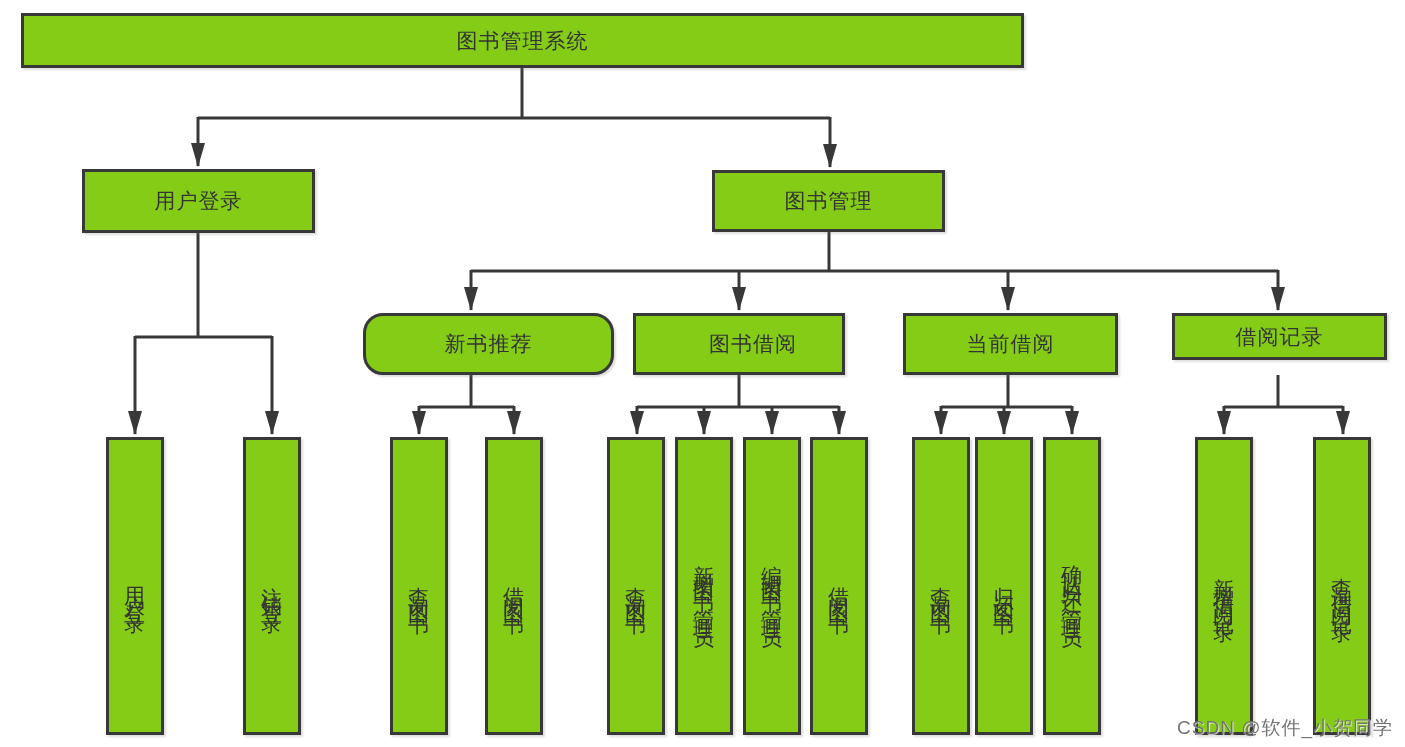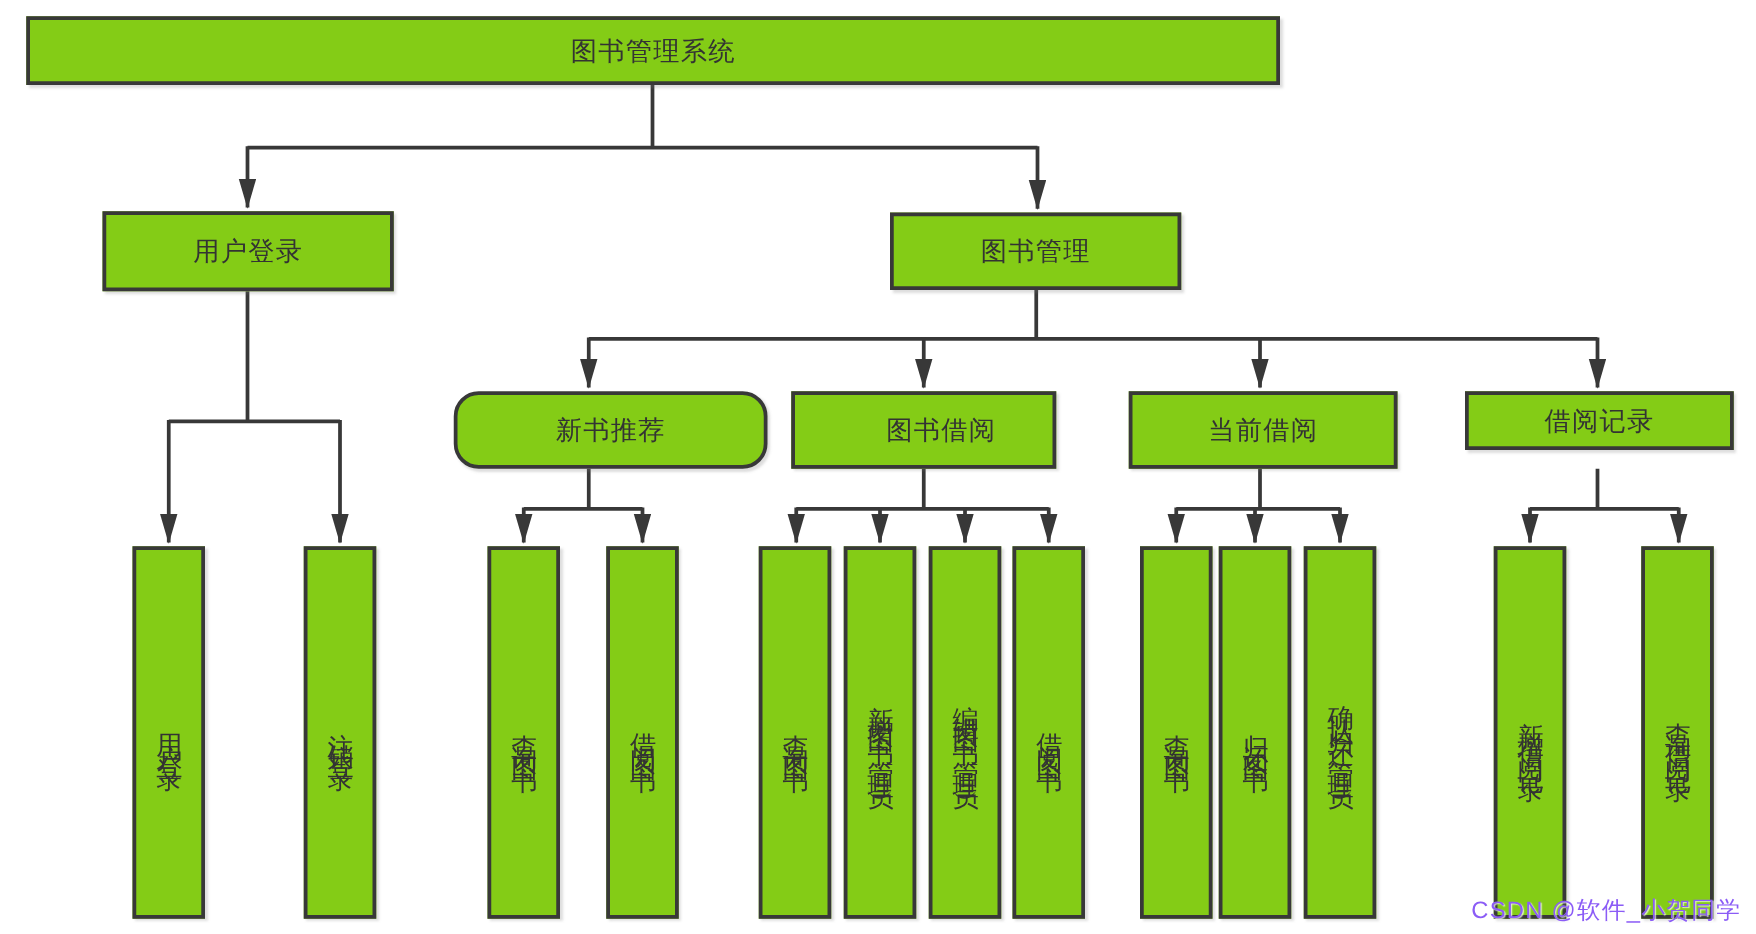--- a/index.html
+++ b/index.html
@@ -44,21 +44,21 @@
     top: 437px;
     height: 298px;
     font-size: 21px;
     padding-top: 4px;
   }
   .watermark {
     position: absolute;
     right: 12px;
     bottom: 6px;
     font-size: 19px;
-    color: #8b5cf6;
+    color: #737373;
     letter-spacing: 1px;
     z-index: 3;
     text-shadow: 1px 1px 1px rgba(255,255,255,0.8);
   }
   
   .n-root        { left: 21px;   top: 13px;  width: 1003px; height: 55px; }
   .n-user-login  { left: 82px;   top: 169px; width: 233px;  height: 64px; }
   .n-book-mgmt   { left: 712px;  top: 170px; width: 233px;  height: 62px; }
   .n-new-rec     { left: 363px;  top: 313px; width: 251px;  height: 62px; border-radius: 20px; }
   .n-book-borrow { left: 633px;  top: 313px; width: 212px;  height: 62px; padding-left: 28px; }

